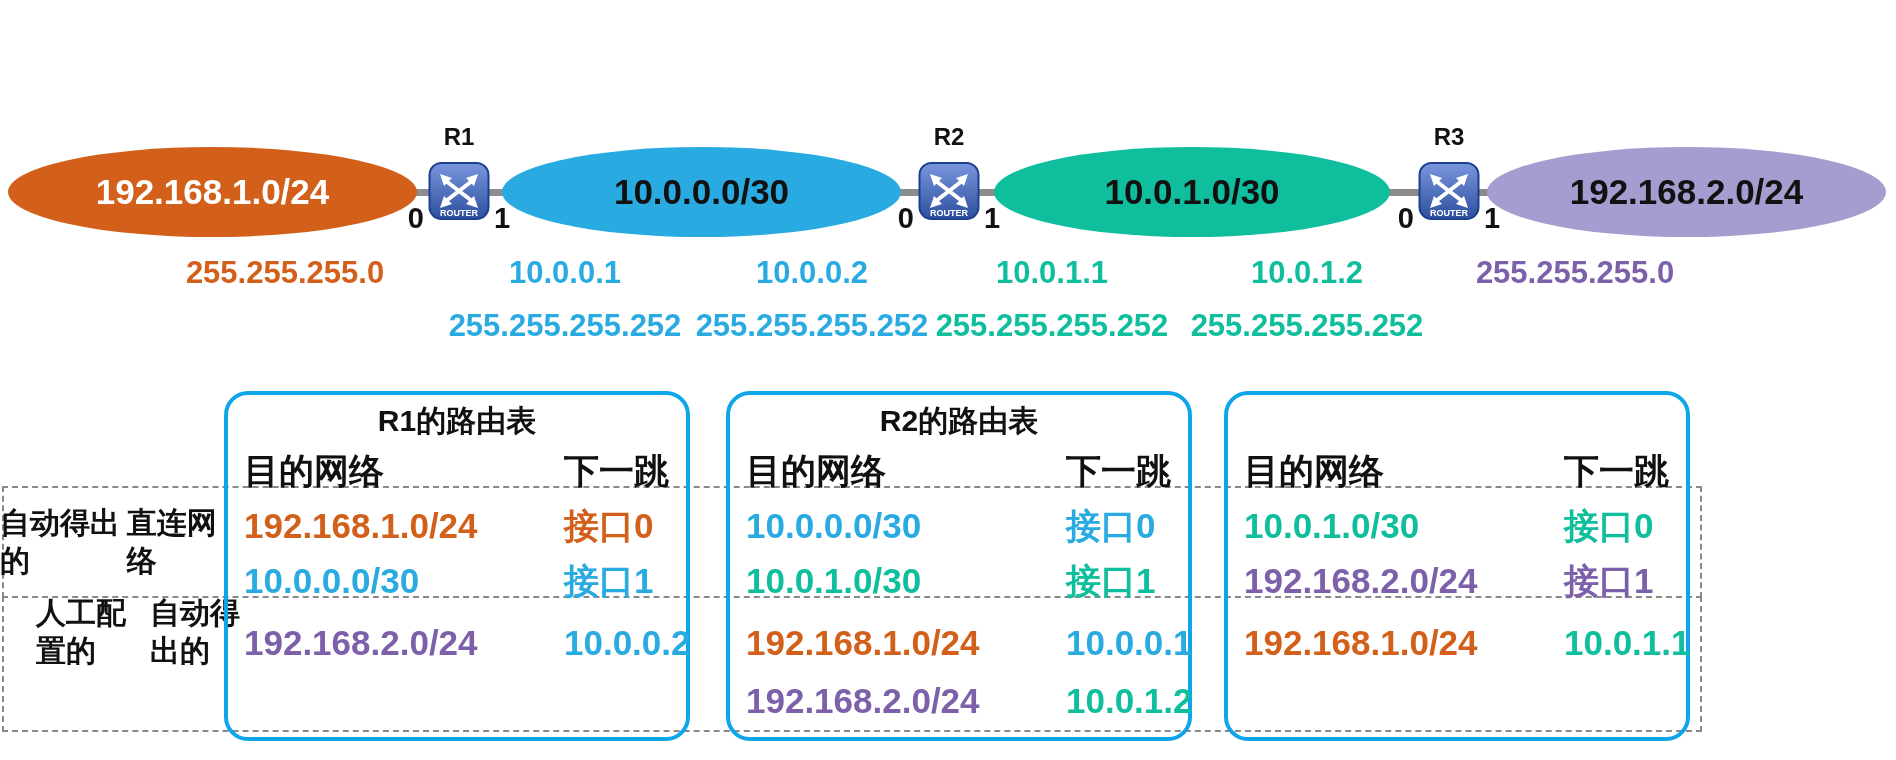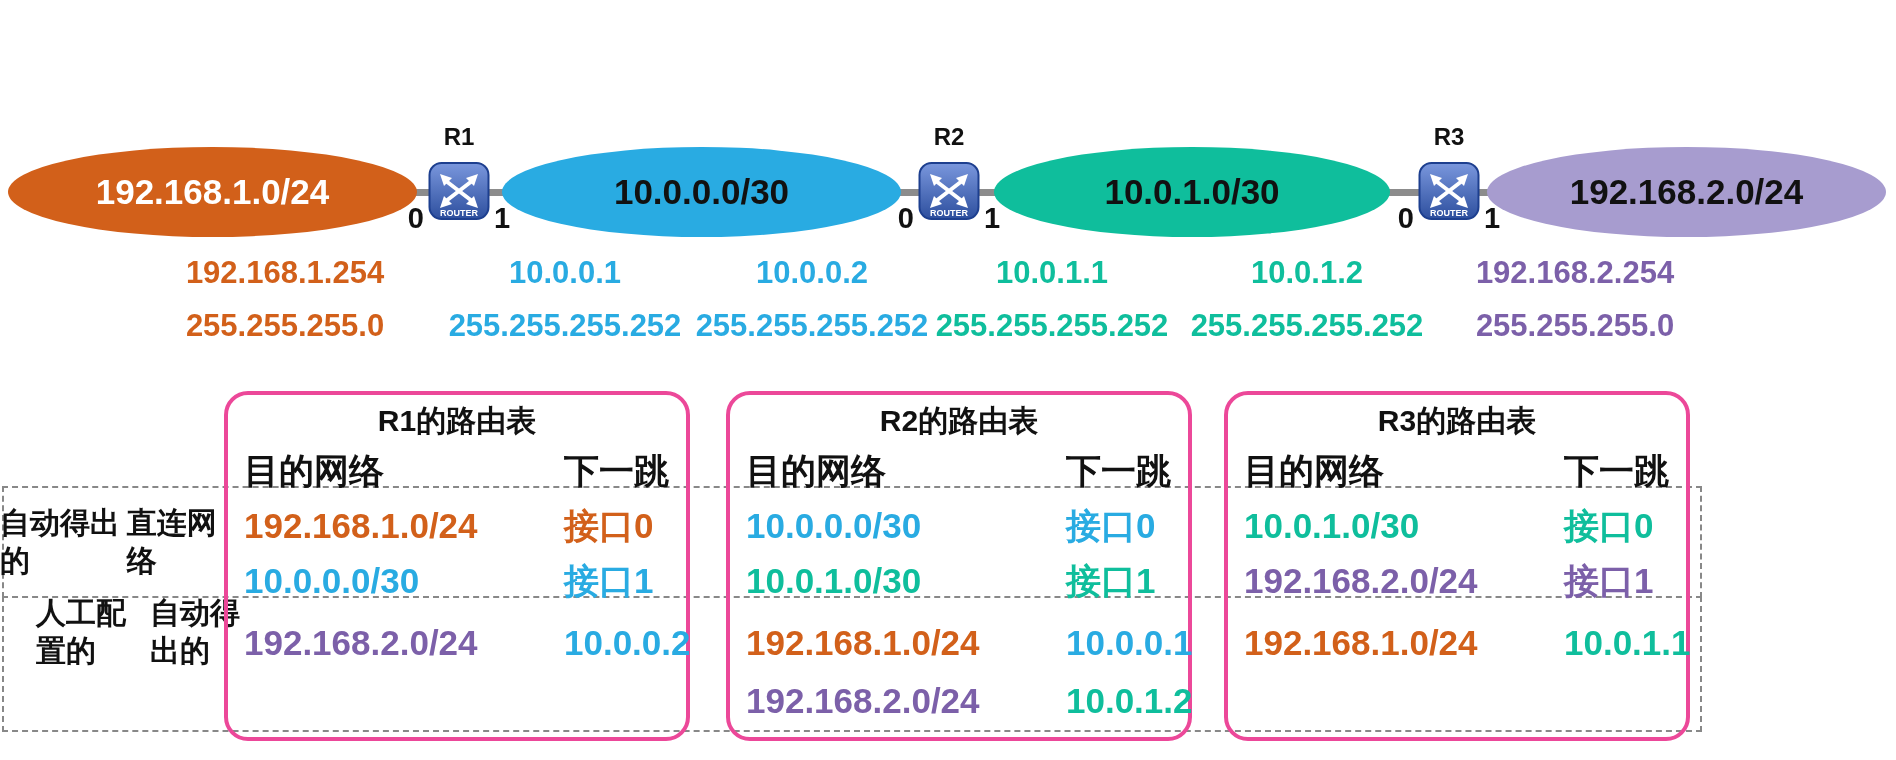--- a/index.html
+++ b/index.html
@@ -32,21 +32,21 @@
   
   .ipcol{position:absolute;top:246px;width:280px;text-align:center;font-size:31px;line-height:53px;z-index:1;}
   
   .band{position:absolute;left:2px;width:1700px;border:2px dashed #888;box-sizing:border-box;z-index:1;}
   .band-direct{top:486px;height:112px;}
   .band-static{top:596px;height:136px;border-top:none;}
   .group-label{position:absolute;left:0;width:228px;z-index:2;display:flex;flex-direction:row;
        align-items:center;justify-content:center;font-size:30px;line-height:38px;color:#111;}
   .group-label.direct{top:486px;height:112px;}
   .group-label.static{top:564px;height:136px;padding-left:36px;}
-  .rtable{position:absolute;top:391px;width:466px;height:350px;border:4px solid #ec4899;
+  .rtable{position:absolute;top:391px;width:466px;height:350px;border:4px solid #0ea5e9;
        border-radius:24px;box-sizing:border-box;background:transparent;z-index:3;}
   .rt-title{position:absolute;top:6px;left:0;width:100%;text-align:center;font-size:30px;color:#111;}
   .rt-row{position:absolute;left:0;width:100%;height:36px;font-size:35px;line-height:36px;}
   .rt-head{top:58px;color:#111;}
   .rt-dest{position:absolute;left:16px;white-space:nowrap;}
   .rt-next{position:absolute;left:336px;white-space:nowrap;}
   .r-d1{top:113px;} .r-d2{top:168px;} .r-s1{top:230px;} .r-s2{top:288px;}
 </style>
 </head>
 <body>
@@ -137,41 +137,39 @@
             <polygon points="50,48 38,44 46,36"></polygon>
         </g>
         <text x="31" y="56" text-anchor="middle" font-size="9" font-weight="bold" fill="#fff">ROUTER</text>
       </svg>
     </div>
     <div class="if-num if-left">0</div>
     <div class="if-num if-right">1</div>
   </div>
 
   <div class="ipcol c-orange" style="left:145px">
-    <div>192.168.1.254</div>
     <div>255.255.255.0</div>
   </div>
   <div class="ipcol c-blue" style="left:425px">
     <div>10.0.0.1</div>
     <div>255.255.255.252</div>
   </div>
   <div class="ipcol c-blue" style="left:672px">
     <div>10.0.0.2</div>
     <div>255.255.255.252</div>
   </div>
   <div class="ipcol c-teal" style="left:912px">
     <div>10.0.1.1</div>
     <div>255.255.255.252</div>
   </div>
   <div class="ipcol c-teal" style="left:1167px">
     <div>10.0.1.2</div>
     <div>255.255.255.252</div>
   </div>
   <div class="ipcol c-purple" style="left:1435px">
-    <div>192.168.2.254</div>
     <div>255.255.255.0</div>
   </div>
 
   <div class="band band-direct"></div>
   <div class="band band-static"></div>
 
   <div class="group-label direct">
     <div>自动得出的</div>
     <div>直连网络</div>
   </div>
@@ -218,21 +216,20 @@
       <span class="rt-dest c-orange">192.168.1.0/24</span>
       <span class="rt-next c-blue">10.0.0.1</span>
     </div>
     <div class="rt-row r-s2">
       <span class="rt-dest c-purple">192.168.2.0/24</span>
       <span class="rt-next c-teal">10.0.1.2</span>
     </div>
   </div>
 
   <div class="rtable" style="left:1224px">
-    <div class="rt-title">R3的路由表</div>
     <div class="rt-row rt-head">
       <span class="rt-dest">目的网络</span>
       <span class="rt-next">下一跳</span>
     </div>
     <div class="rt-row r-d1">
       <span class="rt-dest c-teal">10.0.1.0/30</span>
       <span class="rt-next c-teal">接口0</span>
     </div>
     <div class="rt-row r-d2">
       <span class="rt-dest c-purple">192.168.2.0/24</span>

